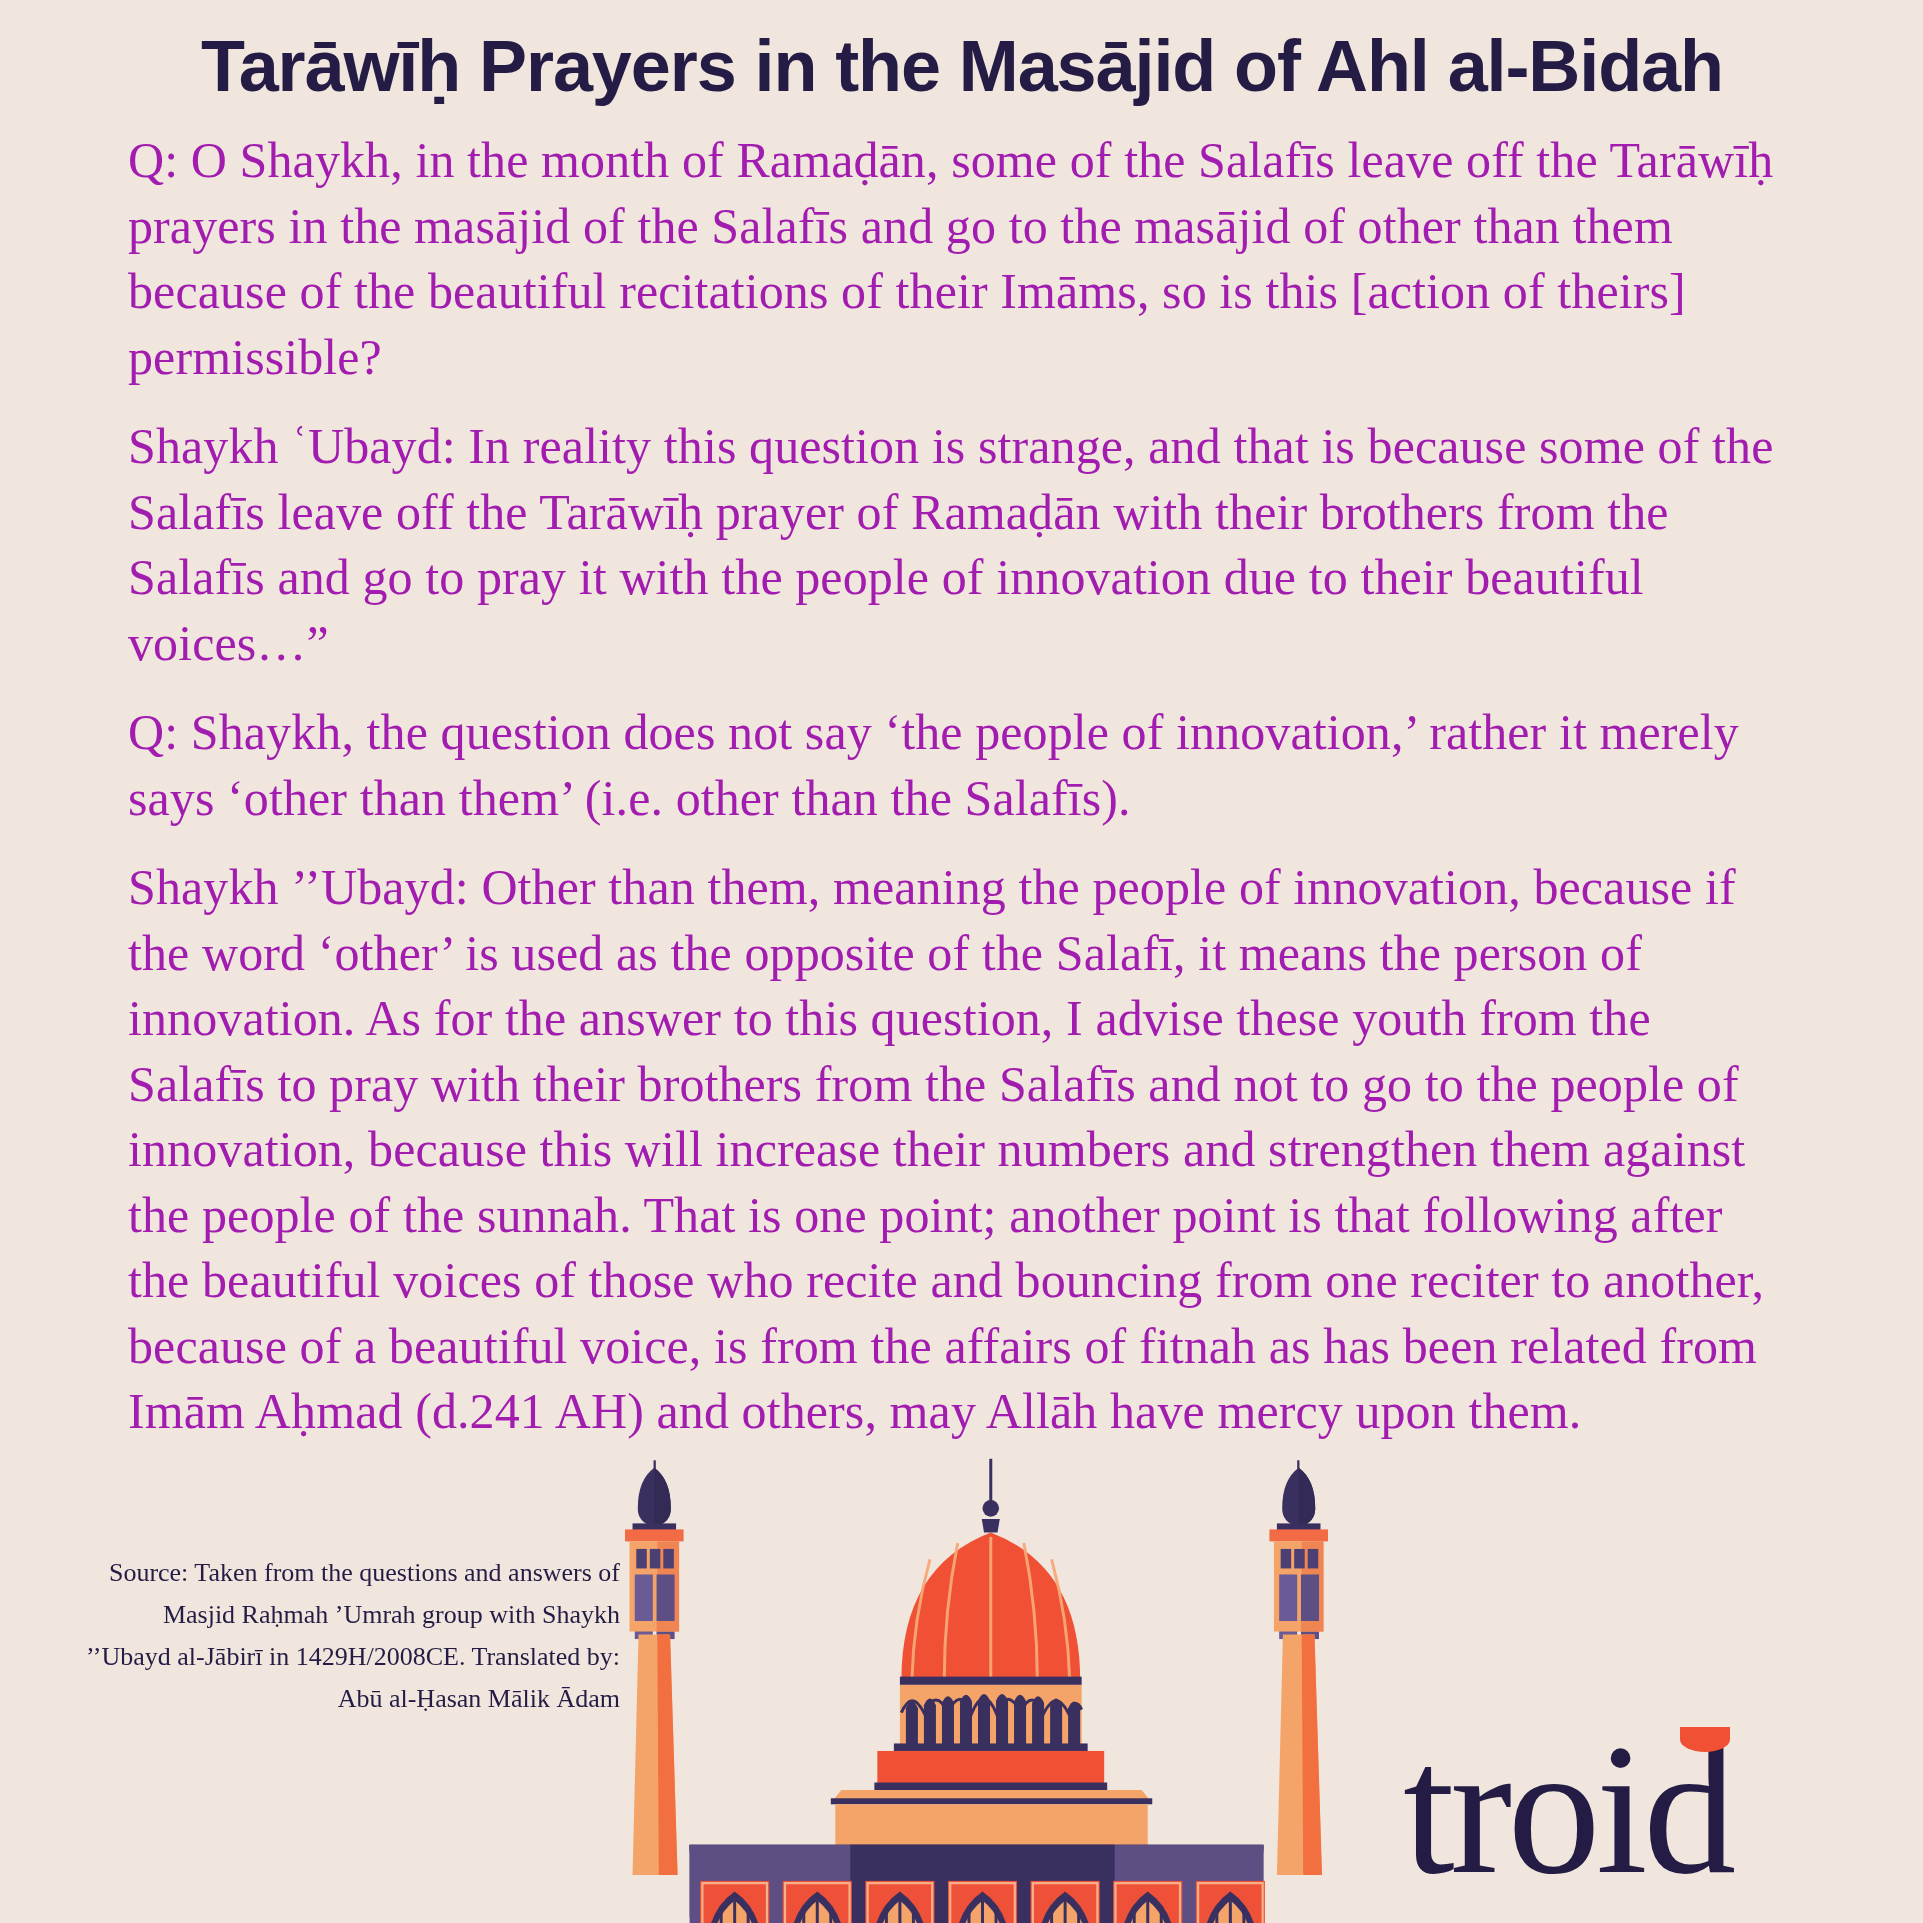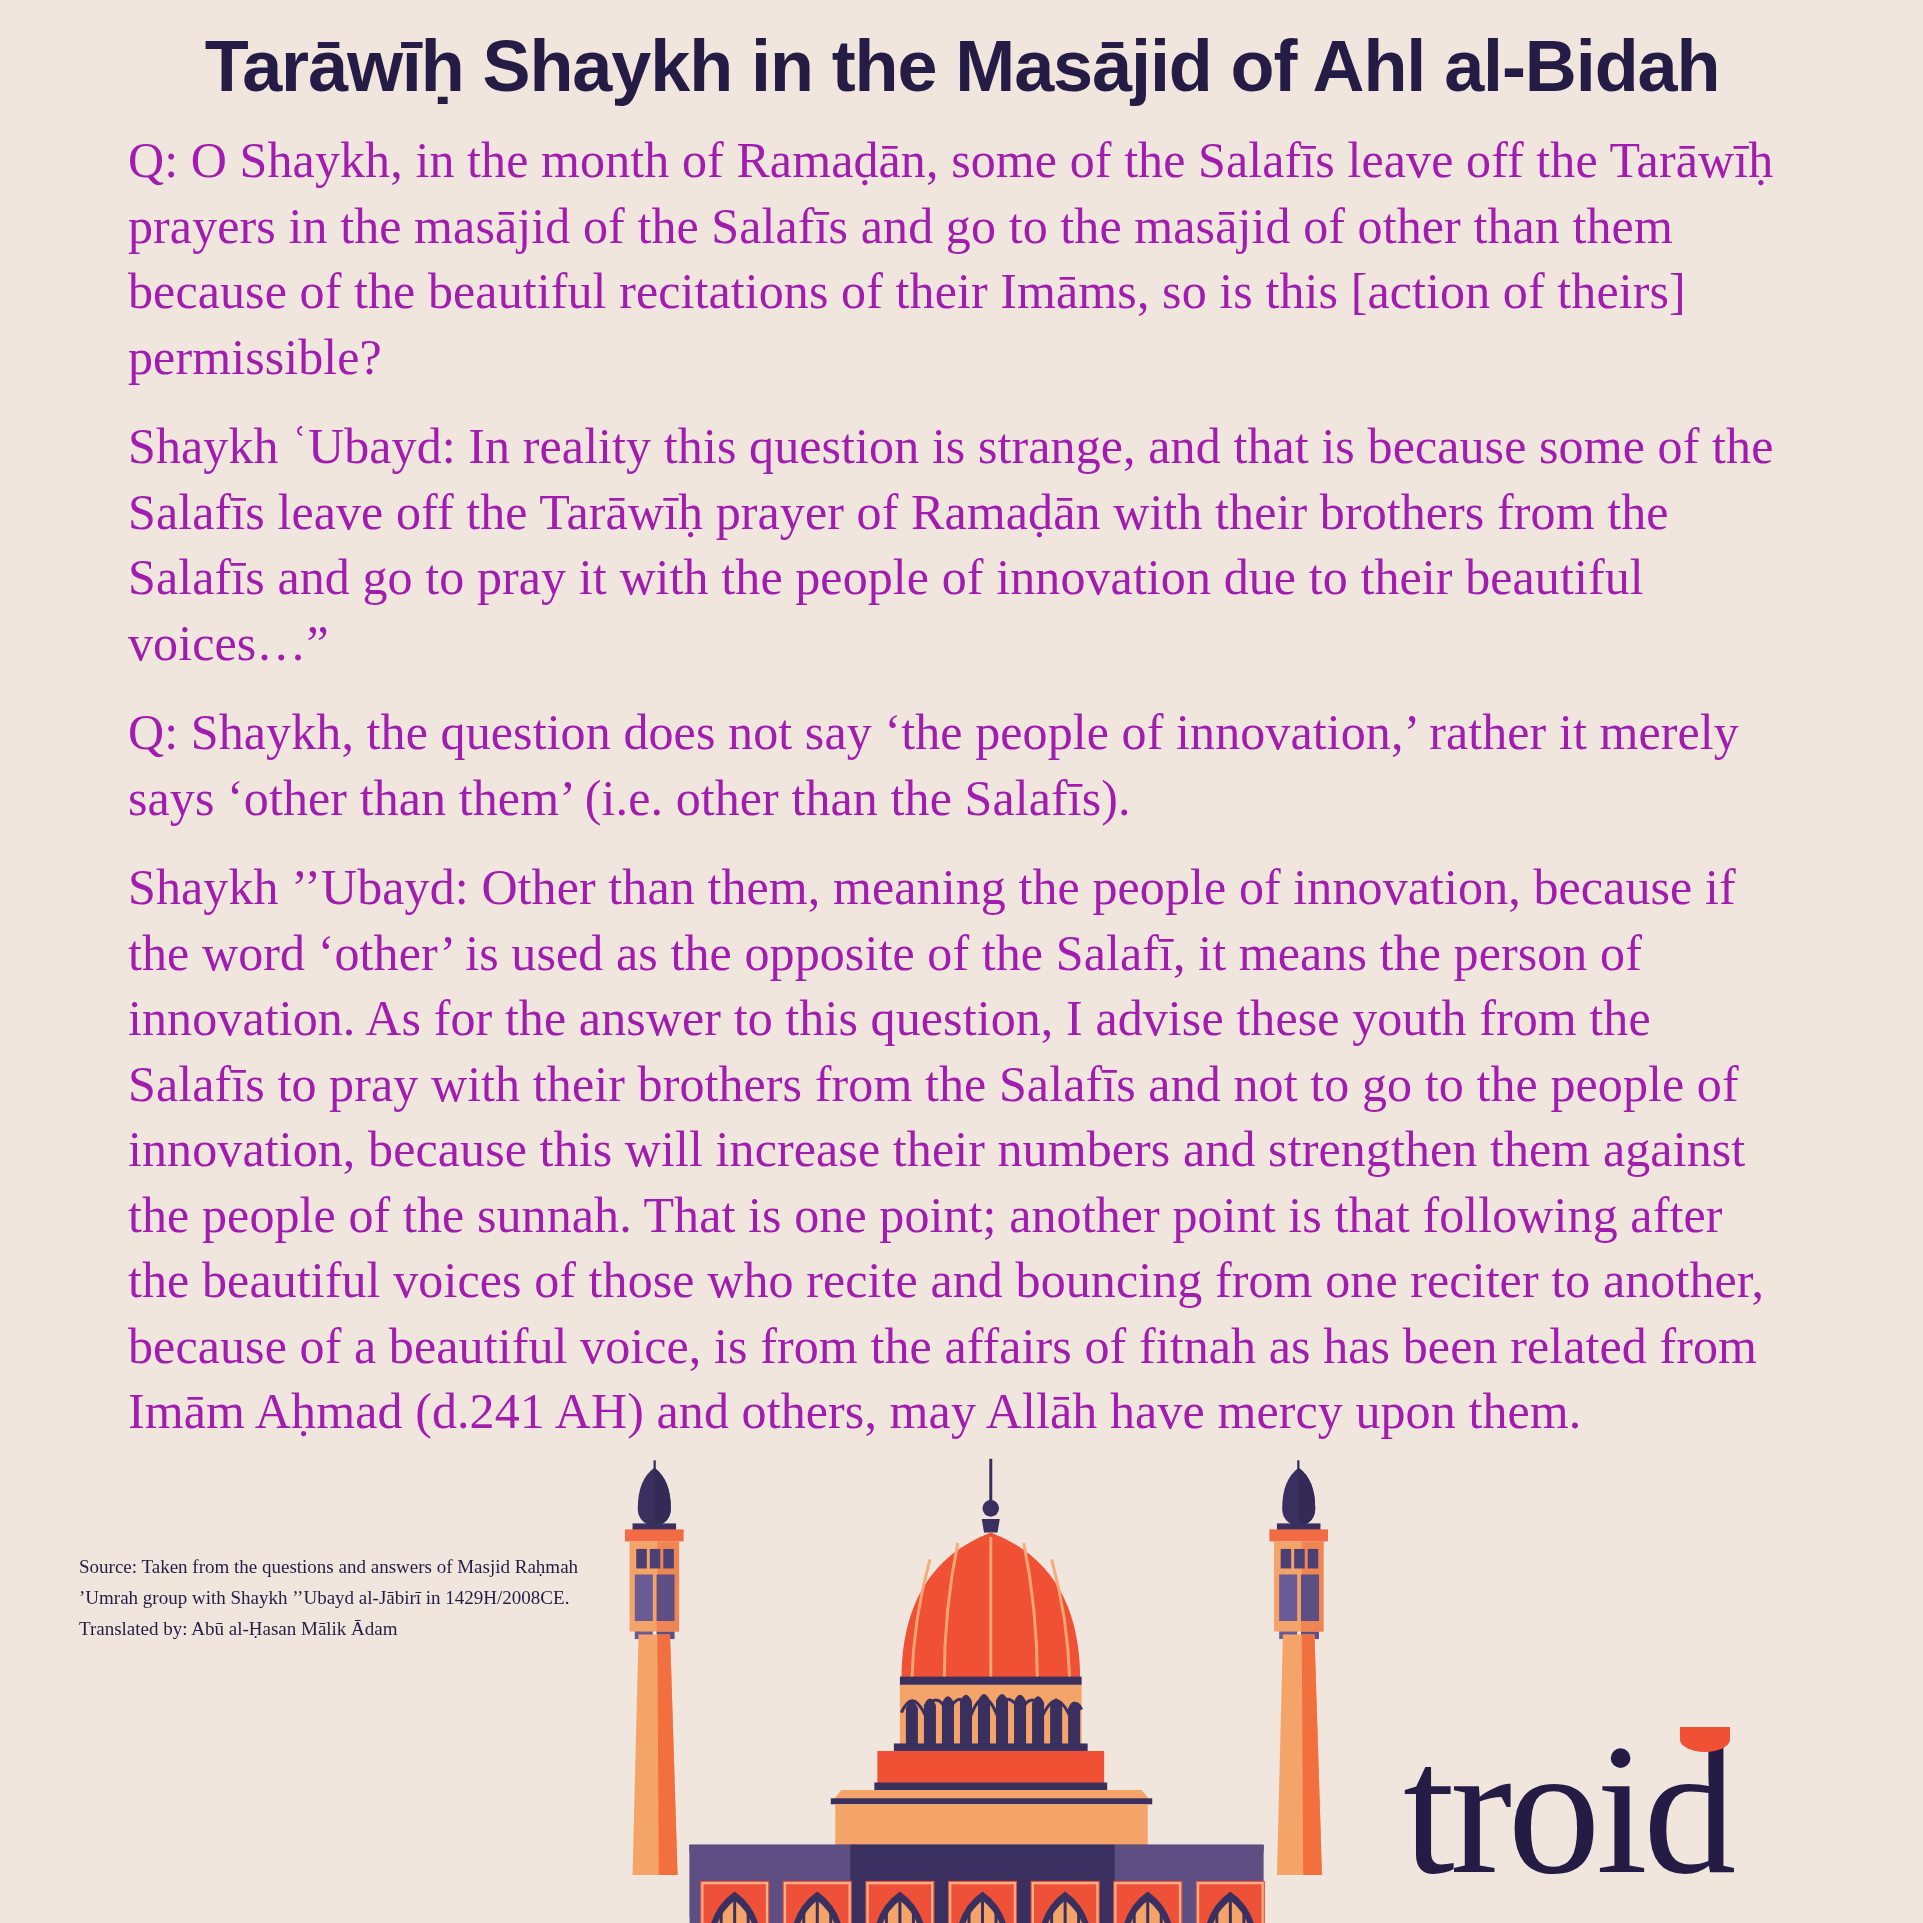--- a/index.html
+++ b/index.html
@@ -52,23 +52,23 @@
     margin-bottom: 16px;
   }
 
   
   .source {
     position: absolute;
     left: 79px;
     top: 1552px;
     width: 541px;
     color: #241c44;
-    font-size: 19px;
+    font-size: 26px;
     line-height: 1.62;
-    text-align: left;
+    text-align: right;
   }
 
   
   .logo {
     position: absolute;
     right: 63px;
     bottom: 22.5px;
     width: 458px;
     height: 188px;
   }
@@ -101,21 +101,21 @@
     width: 721px;
     height: 470px;
   }
   .mosque svg { display: block; }
 </style>
 </head>
 <body>
 
 <div id="page">
 
-  <div class="title">Tarāwīḥ Shaykh in the Masājid of Ahl al-Bidah</div>
+  <div class="title">Tarāwīḥ Prayers in the Masājid of Ahl al-Bidah</div>
 
   <div class="body-col">
     <p class="para q">Q: O Shaykh, in the month of Ramaḍān, some of the Salafīs leave off the Tarāwīḥ prayers in the masājid of the Salafīs and go to the masājid of other than them because of the beautiful recitations of their Imāms, so is this [action of theirs] permissible?</p>
     <p class="para">Shaykh ʿUbayd: In reality this question is strange, and that is because some of the Salafīs leave off the Tarāwīḥ prayer of Ramaḍān with their brothers from the Salafīs and go to pray it with the people of innovation due to their beautiful voices…”</p>
     <p class="para q">Q: Shaykh, the question does not say ‘the people of innovation,’ rather it merely says ‘other than them’ (i.e. other than the Salafīs).</p>
     <p class="para para-answer-long">Shaykh ’’Ubayd: Other than them, meaning the people of innovation, because if the word ‘other’ is used as the opposite of the Salafī, it means the person of innovation. As for the answer to this question, I advise these youth from the Salafīs to pray with their brothers from the Salafīs and not to go to the people of innovation, because this will increase their numbers and strengthen them against the people of the sunnah. That is one point; another point is that following after the beautiful voices of those who recite and bouncing from one reciter to another, because of a beautiful voice, is from the affairs of fitnah as has been related from Imām Aḥmad (d.241 AH) and others, may Allāh have mercy upon them.</p>
   </div>
 
   <div class="source">Source: Taken from the questions and answers of Masjid Raḥmah ’Umrah group with Shaykh ’’Ubayd al-Jābirī in 1429H/2008CE. Translated by: Abū al-Ḥasan Mālik Ādam</div>
 

